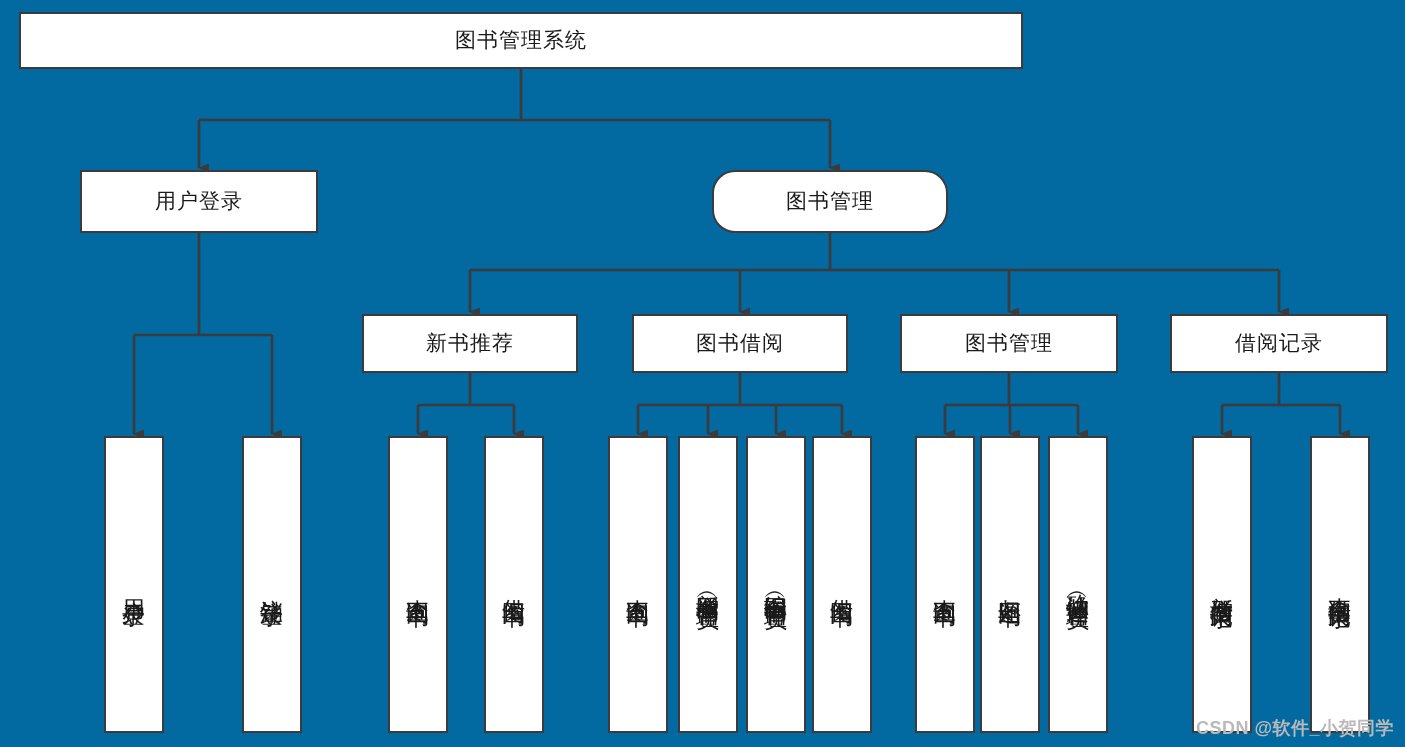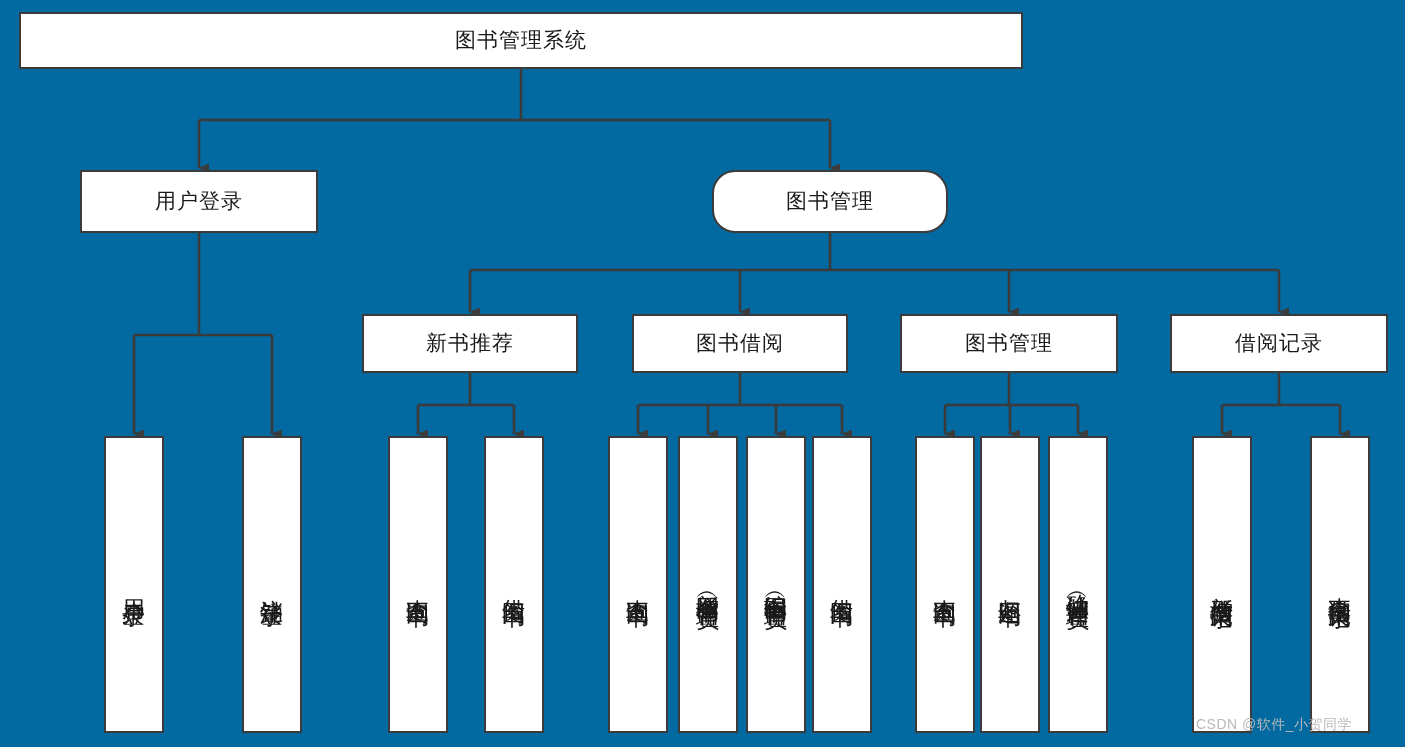--- a/index.html
+++ b/index.html
@@ -43,25 +43,26 @@
   .node-v .node-label {
     writing-mode: vertical-rl;
     text-orientation: upright;
     font-size: 23px;
     line-height: 1.22;
     letter-spacing: 2px;
     white-space: nowrap;
   }
   .watermark {
     position: absolute;
-    font-size: 14px;
+    font-size: 18px;
     color: #b9b9b9;
     letter-spacing: 0.5px;
     white-space: nowrap;
     pointer-events: none;
+    font-weight: bold;
   }
 </style>
 </head>
 <body>
 
 <div id="diagram-root">
 
   <svg id="diagram-svg" viewBox="0 0 1405 747" xmlns="http://www.w3.org/2000/svg">
     <defs>
       <marker id="arrowhead" markerWidth="9" markerHeight="11" refX="4.5" refY="10" orient="auto" markerUnits="userSpaceOnUse">

